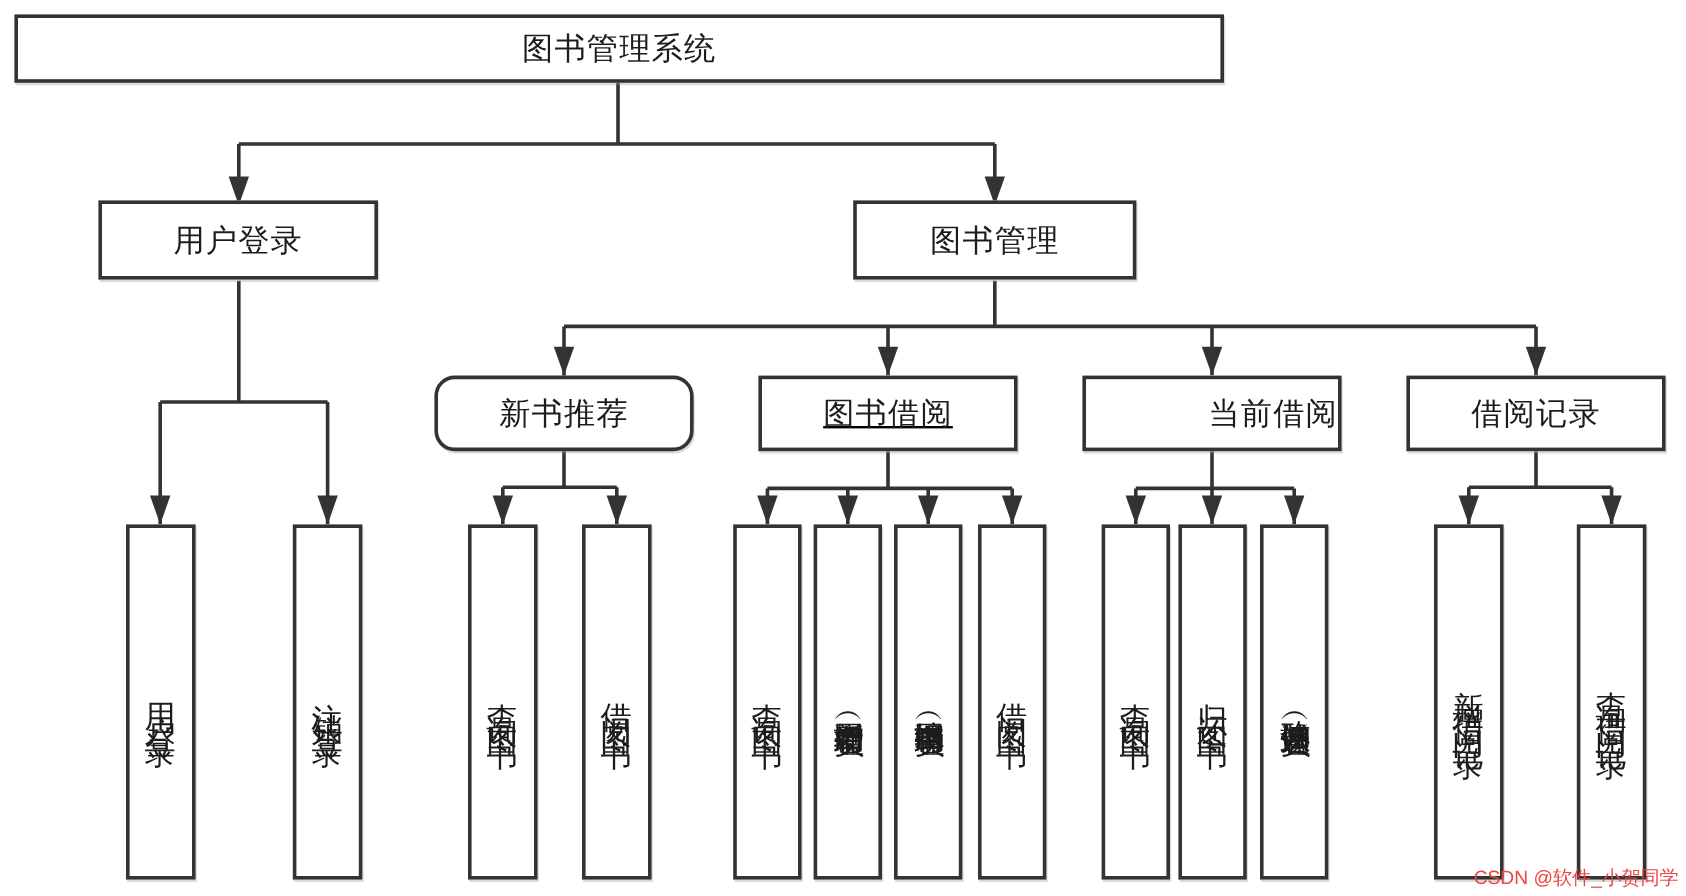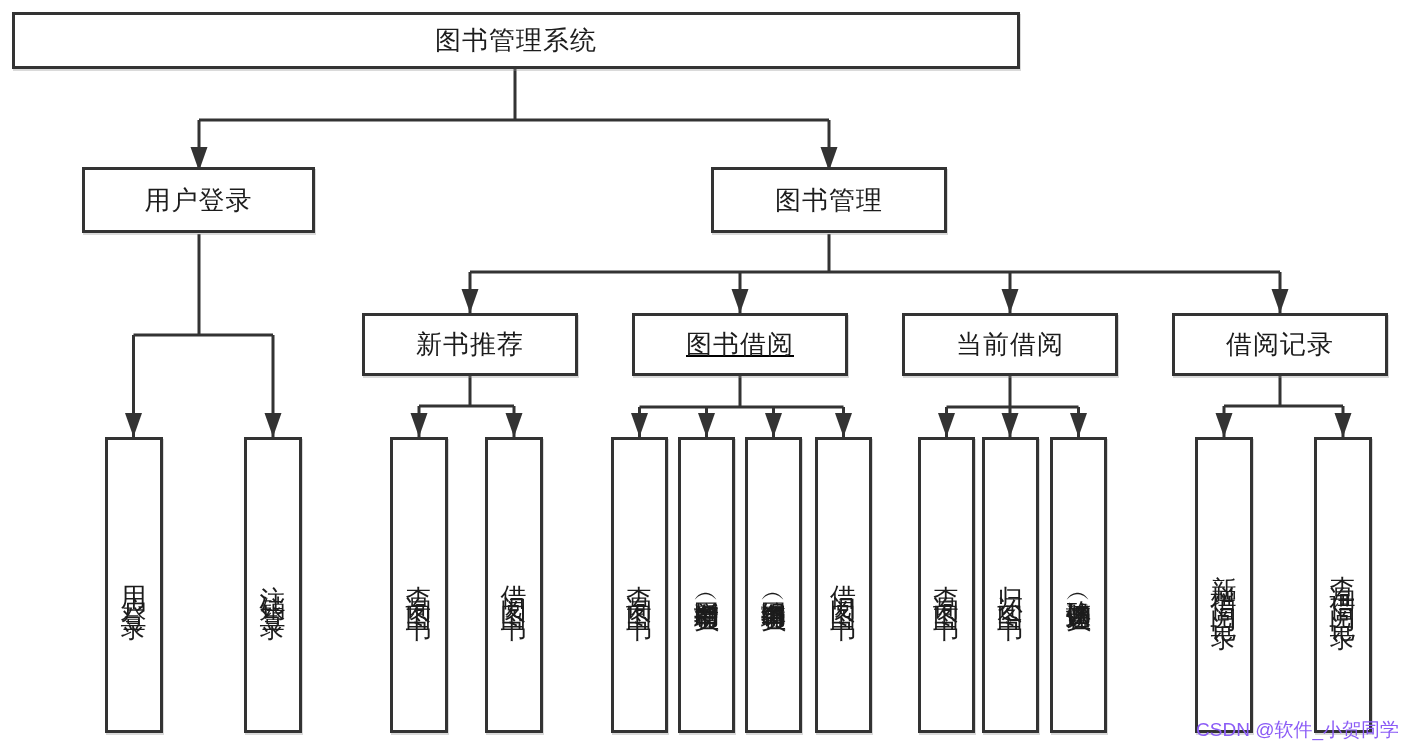--- a/index.html
+++ b/index.html
@@ -47,22 +47,22 @@
     color: #1c1c1c;
   }
   .vlabel.long {
     font-size: 25px;
     letter-spacing: 1px;
   }
   #watermark {
     position: absolute;
     right: 6px;
     bottom: 4px;
-    font-size: 19px;
-    color: #8b5cf6;
+    font-size: 16px;
+    color: #ef4444;
     z-index: 5;
     white-space: nowrap;
   }
 </style>
 </head>
 <body>
 
 <div id="canvas">
 
   <svg id="connectors" width="1405" height="747" viewBox="0 0 1405 747">
@@ -108,27 +108,27 @@
     <span class="hlabel">图书管理系统</span>
   </div>
 
   <div class="box" style="left:82px; top:167px; width:233px; height:66px;">
     <span class="hlabel">用户登录</span>
   </div>
   <div class="box" style="left:711px; top:167px; width:236px; height:66px;">
     <span class="hlabel">图书管理</span>
   </div>
 
-  <div class="box" style="left:362px; top:313px; width:216px; height:63px;">
+  <div class="box" style="left:362px; top:313px; width:216px; height:63px;border-radius:17px;">
     <span class="hlabel">新书推荐</span>
   </div>
   <div class="box" style="left:632px; top:313px; width:216px; height:63px;text-decoration:underline;">
     <span class="hlabel">图书借阅</span>
   </div>
-  <div class="box" style="left:902px; top:313px; width:216px; height:63px;">
+  <div class="box" style="left:902px; top:313px; width:216px; height:63px;justify-content:flex-end;">
     <span class="hlabel">当前借阅</span>
   </div>
   <div class="box" style="left:1172px; top:313px; width:216px; height:63px;">
     <span class="hlabel">借阅记录</span>
   </div>
 
   <div class="box" style="left:105px; top:437px; width:58px; height:296px;">
     <span class="vlabel">用户登录</span>
   </div>
   <div class="box" style="left:244px; top:437px; width:58px; height:296px;">

